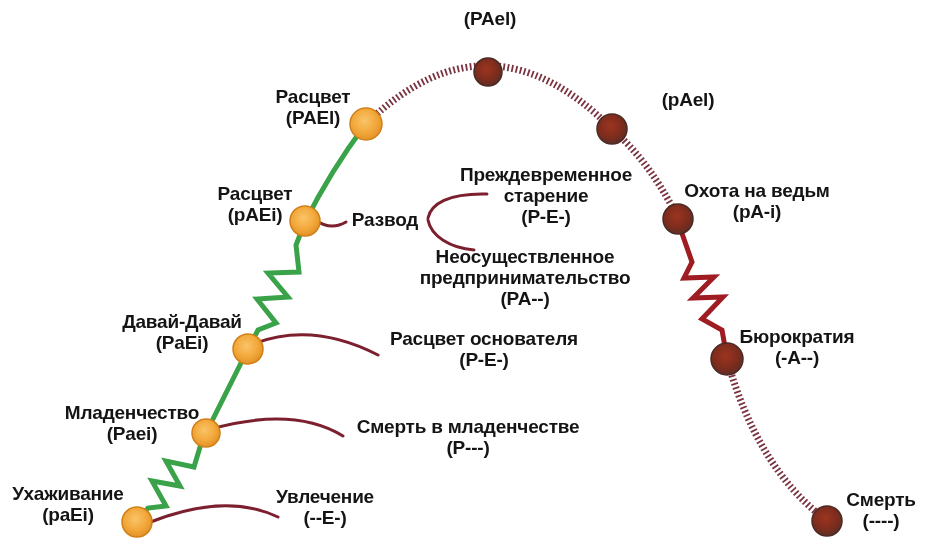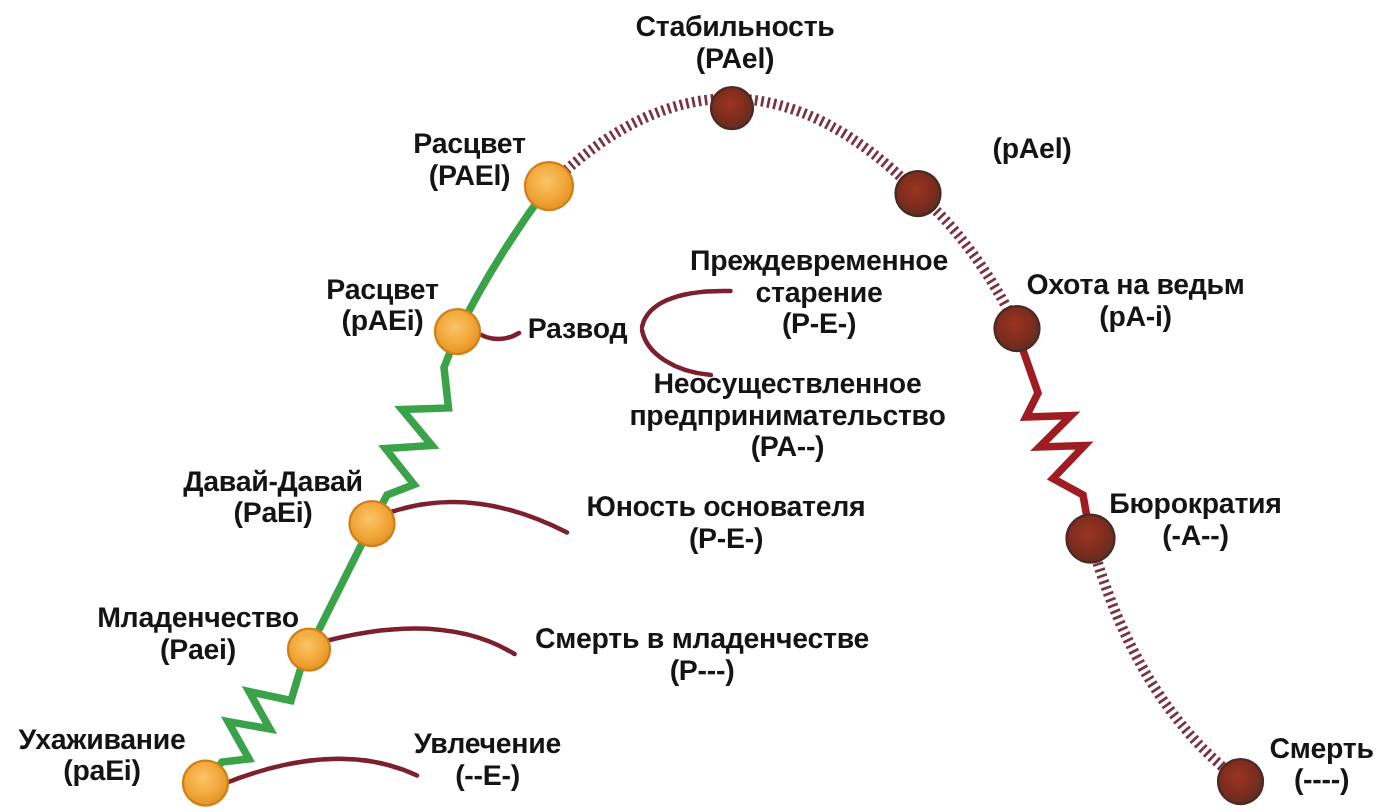--- a/index.html
+++ b/index.html
@@ -99,21 +99,20 @@
   </div>
   <div class="lbl" style="left:255px;top:183px">
     <div>Расцвет</div>
     <div>(pAEi)</div>
   </div>
   <div class="lbl" style="left:313px;top:86px">
     <div>Расцвет</div>
     <div>(PAEl)</div>
   </div>
   <div class="lbl" style="left:490px;top:8px">
-    <div>Стабильность</div>
     <div>(PAel)</div>
   </div>
   <div class="lbl" style="left:688px;top:89px">
     <div>(pAel)</div>
   </div>
   <div class="lbl" style="left:757px;top:180px">
     <div>Охота на ведьм</div>
     <div>(pA-i)</div>
   </div>
   <div class="lbl" style="left:797px;top:326px">
@@ -132,21 +131,21 @@
     <div>Преждевременное</div>
     <div>старение</div>
     <div>(P-E-)</div>
   </div>
   <div class="lbl" style="left:525px;top:246px">
     <div>Неосуществленное</div>
     <div>предпринимательство</div>
     <div>(PA--)</div>
   </div>
   <div class="lbl" style="left:484px;top:328px">
-    <div>Юность основателя</div>
+    <div>Расцвет основателя</div>
     <div>(P-E-)</div>
   </div>
   <div class="lbl" style="left:468px;top:416px">
     <div>Смерть в младенчестве</div>
     <div>(P---)</div>
   </div>
   <div class="lbl" style="left:325px;top:486px">
     <div>Увлечение</div>
     <div>(--E-)</div>
   </div>

